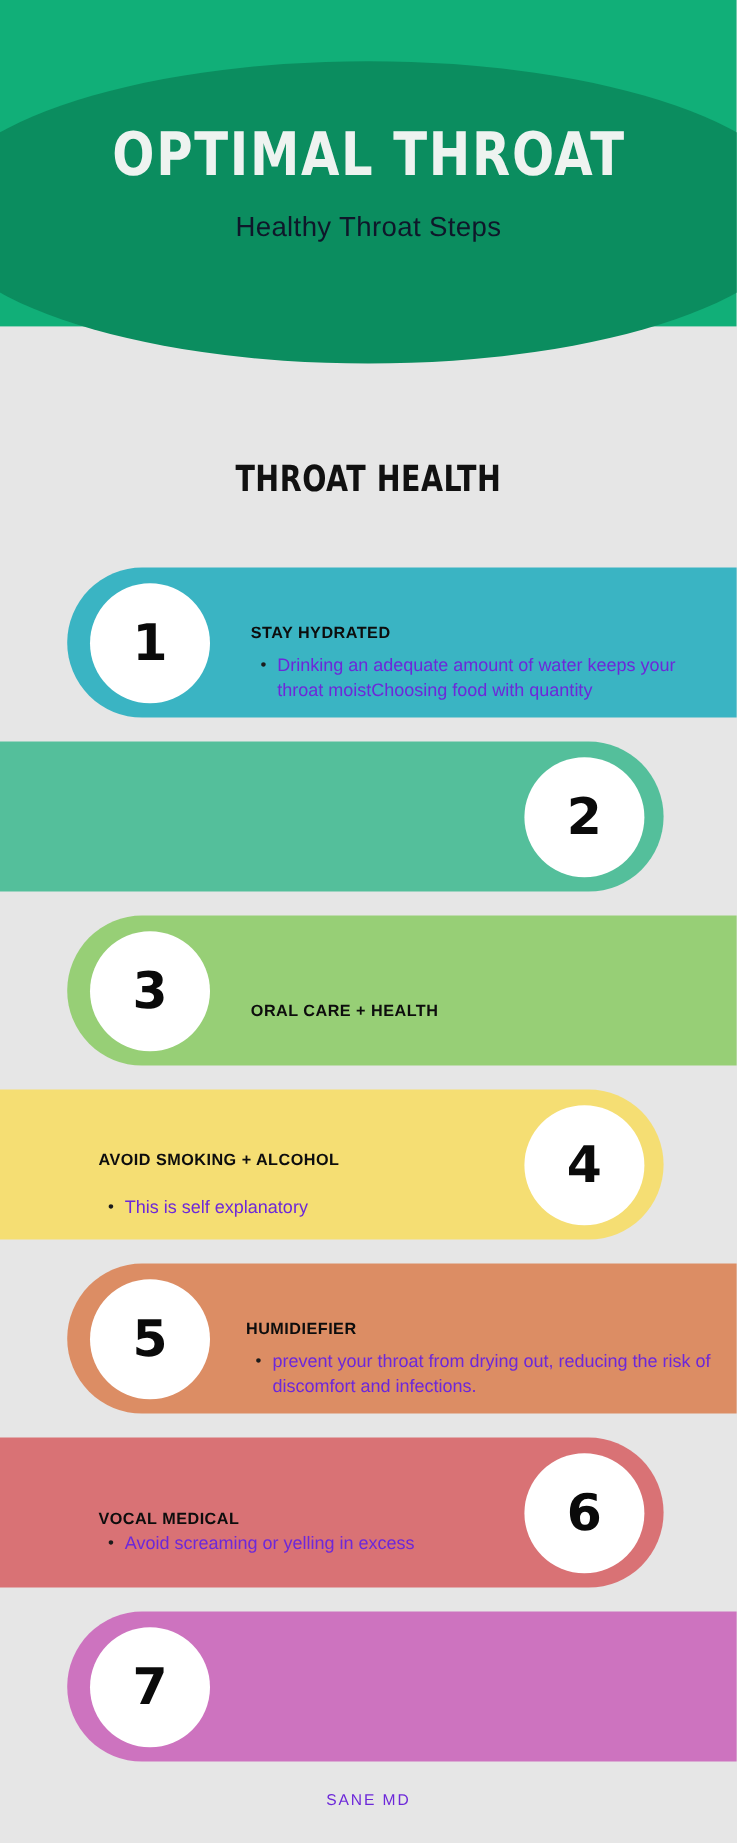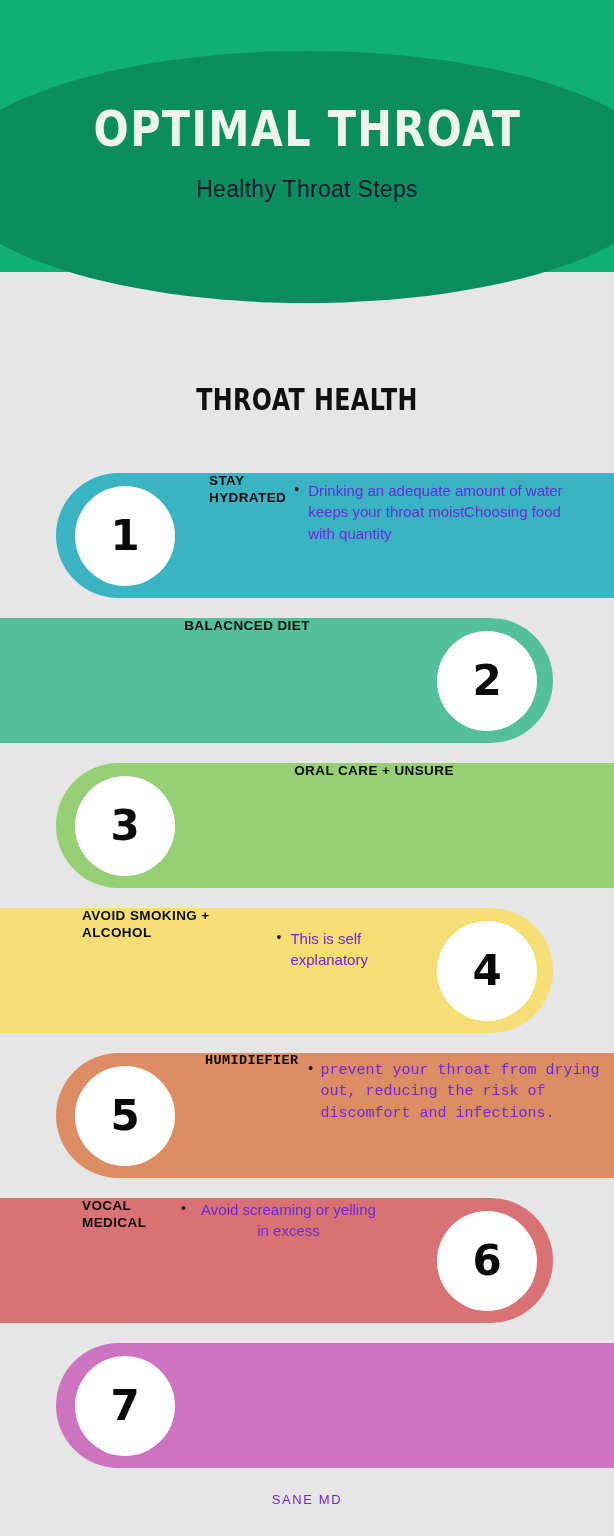--- a/index.html
+++ b/index.html
@@ -130,21 +130,21 @@
     color: #0a0a0a;
   }
   .step.left .step-circle { left: 75px; }
   .step.right .step-circle { left: 437px; }
 
   .step-content {
     position: absolute;
     top: 0;
     height: 160px;
     display: flex;
-    flex-direction: row;
+    flex-direction: column;
     justify-content: center;
   }
   .step.left .step-content {
     left: 209px;
     width: 395px;
   }
   .step.right .step-content {
     left: 82px;
     width: 350px;
   }
@@ -169,22 +169,22 @@
   .step-bullets li::before {
     content: "\2022";
     position: absolute;
     left: -14px;
     top: 0;
     font-size: 14px;
     color: #1b1b1b;
   }
   
   .step[data-row="4"] .step-bullets { margin-top: 20px; }
-  .step[data-row="5"] .step-content { left: 205px; width: 405px; font-family: Liberation Mono, monospace; }
-  .step[data-row="6"] .step-bullets { margin-top: 1px; text-align: center; }
+  .step[data-row="5"] .step-content { left: 205px; width: 405px; }
+  .step[data-row="6"] .step-bullets { margin-top: 1px; }
   .step[data-row="7"] .step-heading {
     font-size: 13.5px;
     line-height: 1.55;
     letter-spacing: 0.4px;
   }
   .step[data-row="7"] .step-content { left: 218px; width: 300px; }
   .step[data-row="1"] .step-content { left: 209px; width: 370px; }
   .step[data-row="3"] .step-content { left: 209px; width: 330px; }
   .step[data-row="2"] .step-content { left: 82px; width: 330px; }
   .step[data-row="6"] .step-content { left: 82px; width: 300px; }
@@ -223,28 +223,27 @@
         <div class="step-heading">STAY HYDRATED</div>
         <ul class="step-bullets">
           <li>Drinking an adequate amount of water keeps your throat moistChoosing food with quantity</li>
         </ul>
       </div>
     </div>
     <div class="step right" data-row="2">
       <div class="step-bar" style="background: rgb(84, 191, 155);"></div>
       <div class="step-circle">2</div>
       <div class="step-content">
-        <div class="step-heading">BALACNCED DIET</div>
       </div>
     </div>
     <div class="step left" data-row="3">
       <div class="step-bar" style="background: rgb(151, 207, 118);"></div>
       <div class="step-circle">3</div>
       <div class="step-content">
-        <div class="step-heading">ORAL CARE + UNSURE</div>
+        <div class="step-heading">ORAL CARE + HEALTH</div>
       </div>
     </div>
     <div class="step right" data-row="4">
       <div class="step-bar" style="background: rgb(245, 222, 115);"></div>
       <div class="step-circle">4</div>
       <div class="step-content">
         <div class="step-heading">AVOID SMOKING + ALCOHOL</div>
         <ul class="step-bullets">
           <li>This is self explanatory</li>
         </ul>

